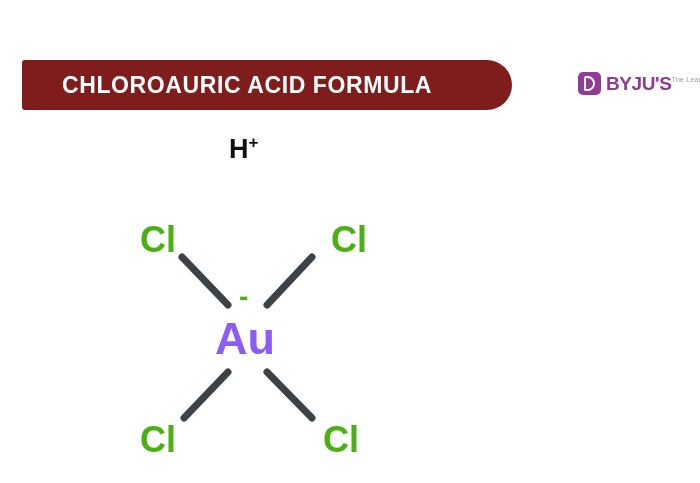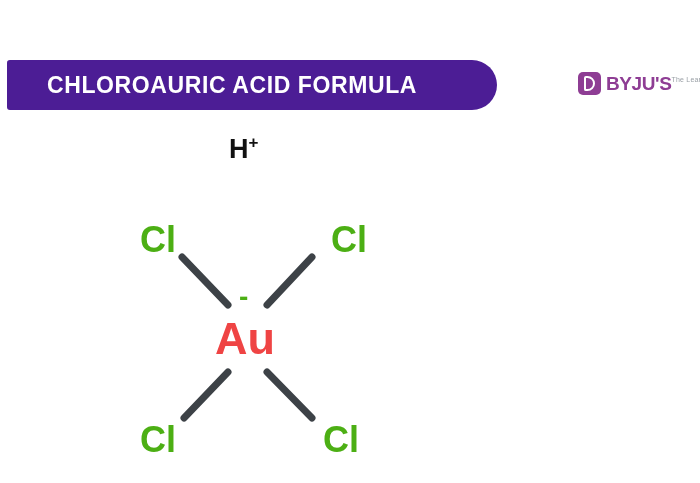--- a/index.html
+++ b/index.html
@@ -15,25 +15,25 @@
     position: relative;
     width: 700px;
     height: 483px;
     background: #ffffff;
     overflow: hidden;
   }
 
   
   .title-banner {
     position: absolute;
-    left: 7px;
+    left: 22px;
     top: 60px;
     width: 490px;
     height: 50px;
-    background: #4c1d95;
+    background: #7f1d1d;
     border-radius: 3px 26px 26px 3px;
     display: flex;
     align-items: center;
   }
   .title-text {
     color: #ffffff;
     font-family: "Liberation Sans", sans-serif;
     font-size: 23px;
     font-weight: bold;
     letter-spacing: 0.6px;
@@ -119,21 +119,21 @@
     font-size: 27px;
     left: 229px;
     top: 136px;
   }
   .atom-h sup {
     font-size: 17px;
     vertical-align: super;
     line-height: 0;
   }
   .atom-au {
-    color: #ef4444;
+    color: #8b5cf6;
     font-size: 45px;
     left: 215px;
     top: 316px;
   }
   .atom-charge {
     color: #4caf14;
     font-size: 28px;
     font-weight: bold;
     left: 239px;
     top: 283px;

